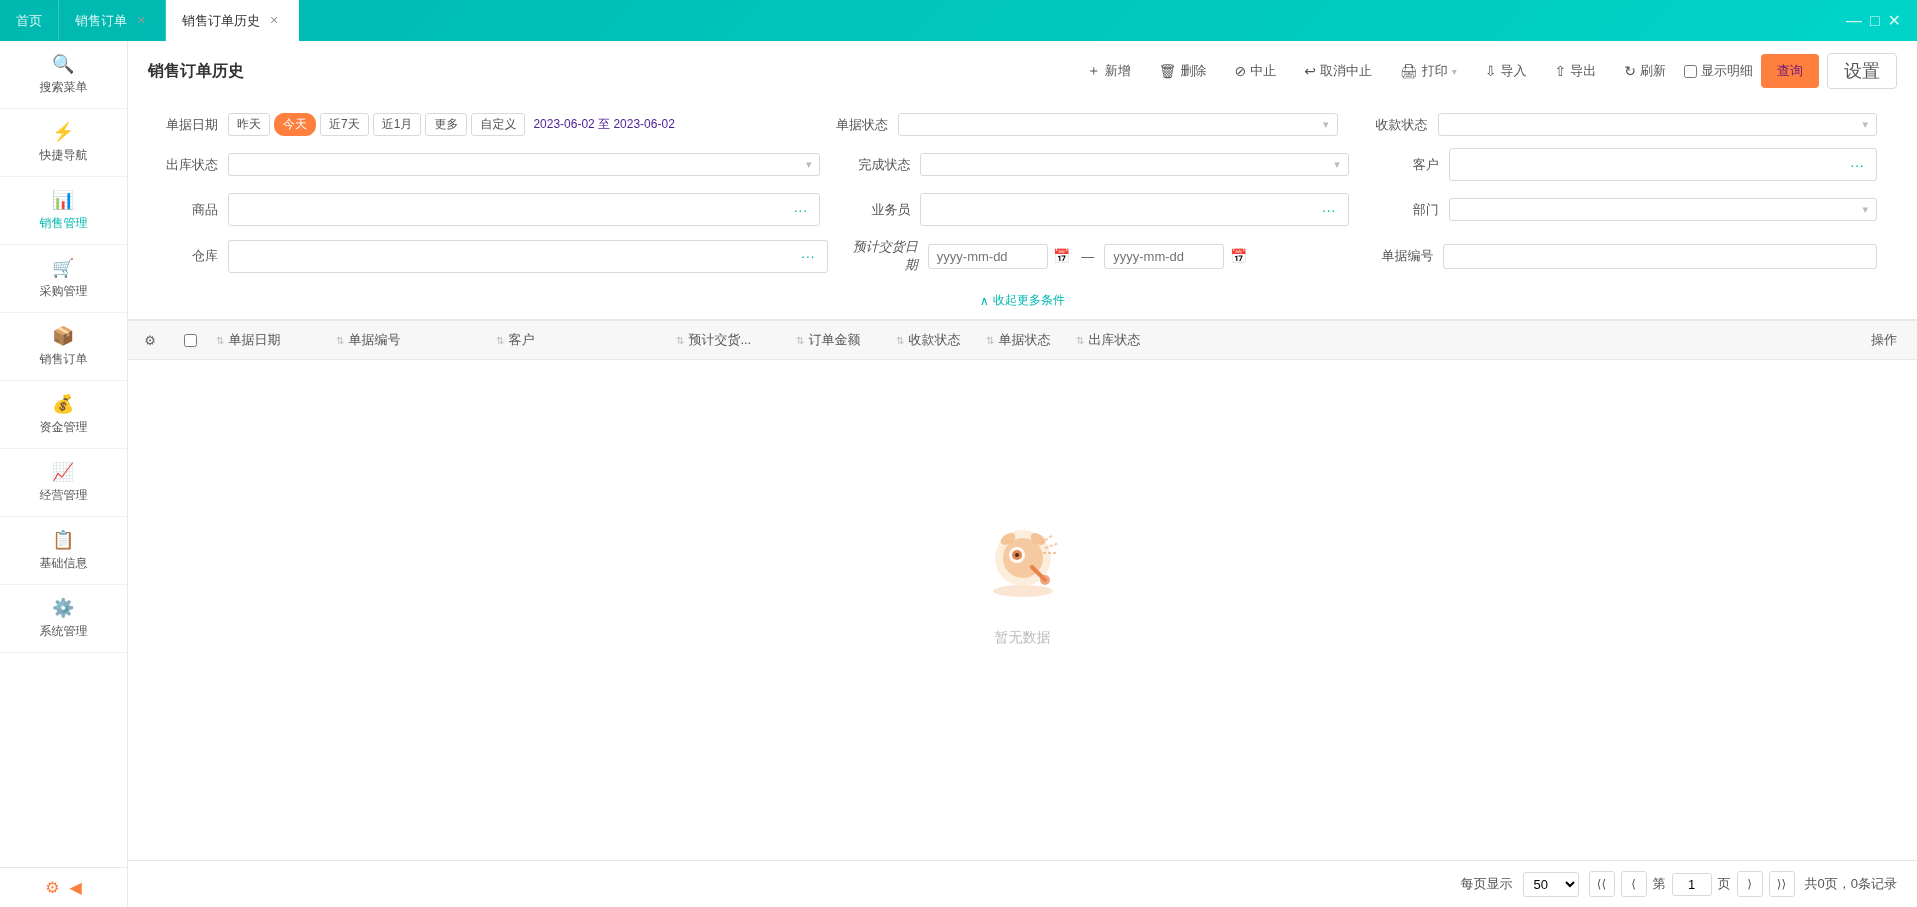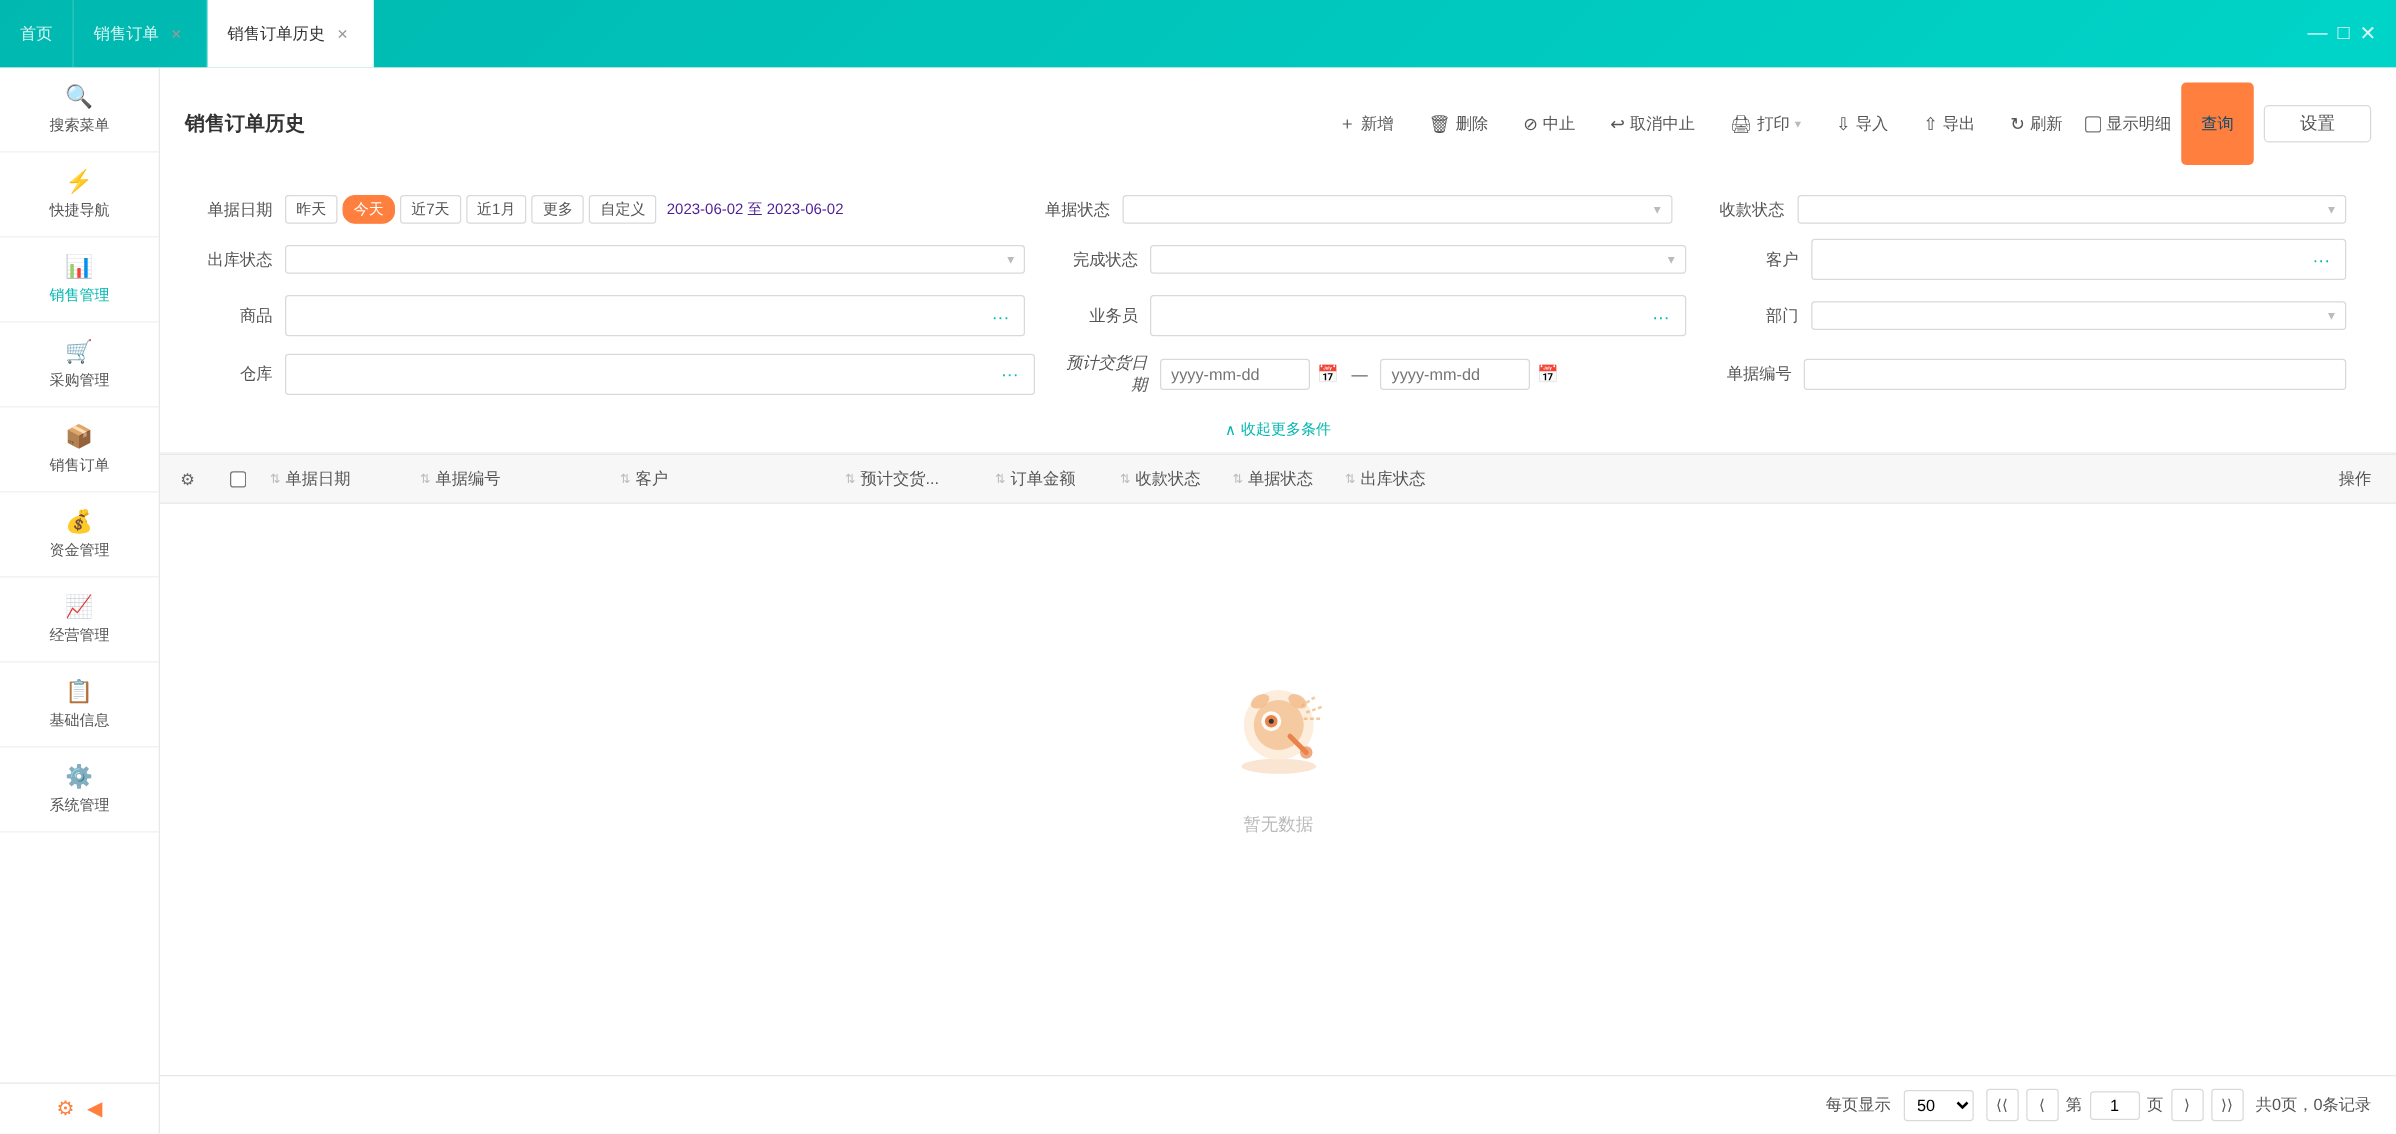--- a/index.html
+++ b/index.html
@@ -1,20 +1,20 @@
 <!DOCTYPE html>
 <html><head>
   <meta charset="utf-8">
   <style>
     * { margin: 0; padding: 0; box-sizing: border-box; }
     body { font-family: "Microsoft YaHei", "PingFang SC", sans-serif; font-size: 13px; background: #f5f5f5; color: #333; width: 1917px; height: 907px; overflow: hidden; display: flex; flex-direction: column; }
 
     
     .top-bar {
-      height: 54px;
+      height: 41px;
       background: linear-gradient(135deg, #00b8b0, #00d4c8);
       display: flex;
       align-items: center;
       padding: 0 0 0 0;
       color: white;
       flex-shrink: 0;
     }
     .top-bar-tabs {
       display: flex;
       align-items: stretch;
@@ -147,35 +147,35 @@
       border: none;
       background: none;
       cursor: pointer;
       font-size: 13px;
       color: #555;
       border-radius: 3px;
     }
     .toolbar-btn .tb-icon { font-size: 14px; }
     .btn-query {
       background: #ff7f3f;
-      color: #0c4a6e;
+      color: #701a75;
       border: none;
-      padding: 24px 16px;
+      padding: 8px 16px;
       border-radius: 4px;
       cursor: pointer;
       font-size: 13px;
     }
     .btn-settings {
       background: white;
       color: #555;
       border: 1px solid #d9d9d9;
-      padding: 5px 28px;
+      padding: 5px 16px;
       border-radius: 4px;
       cursor: pointer;
-      font-size: 14px;
+      font-size: 18px;
     }
     .display-detail-check {
       display: flex;
       align-items: center;
       gap: 4px;
       font-size: 13px;
       color: #555;
       cursor: pointer;
     }
     .display-detail-check input { cursor: pointer; }

